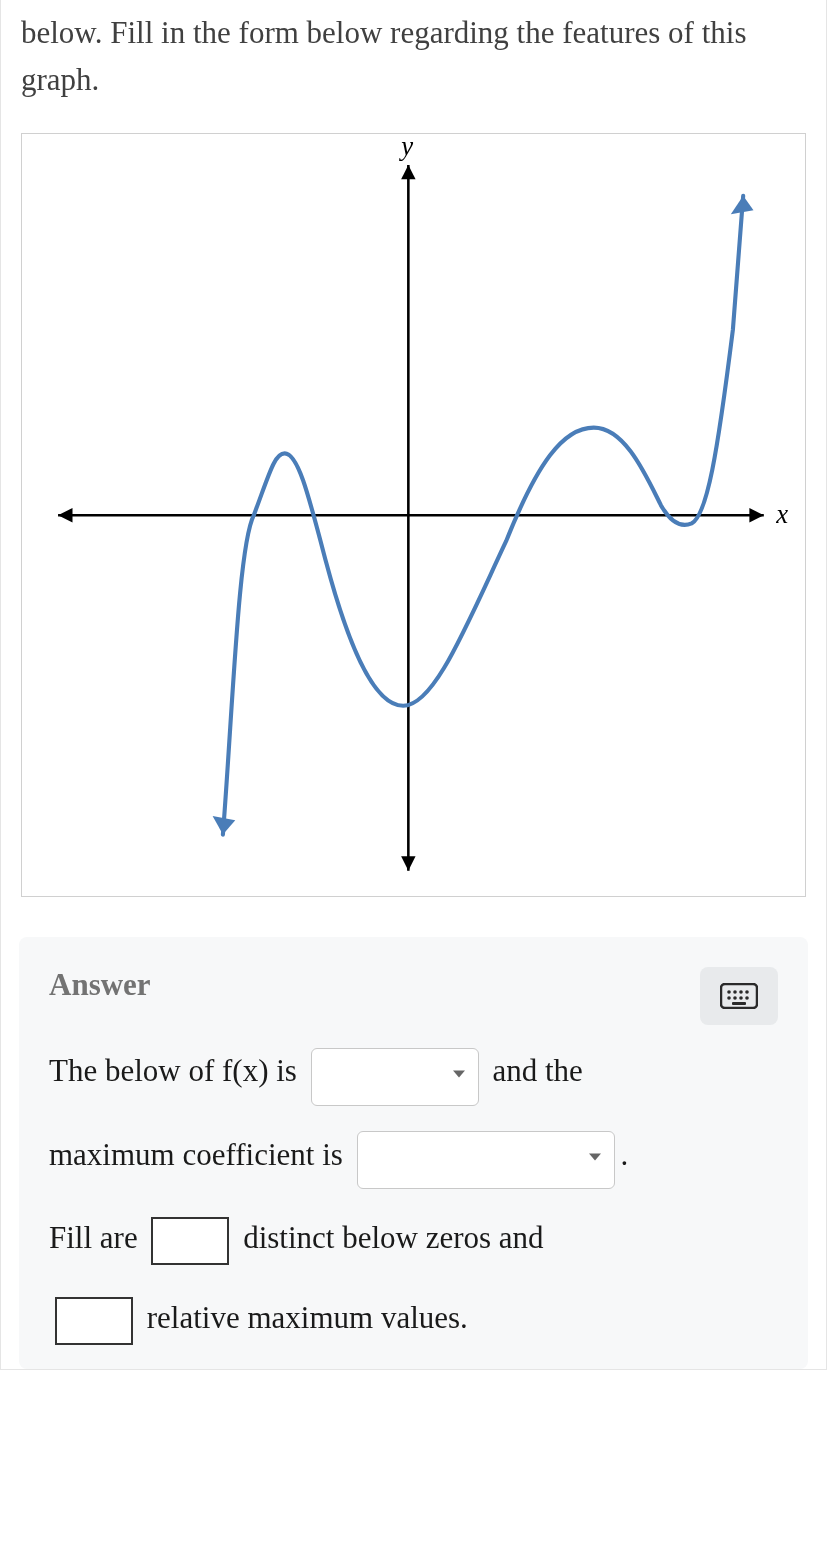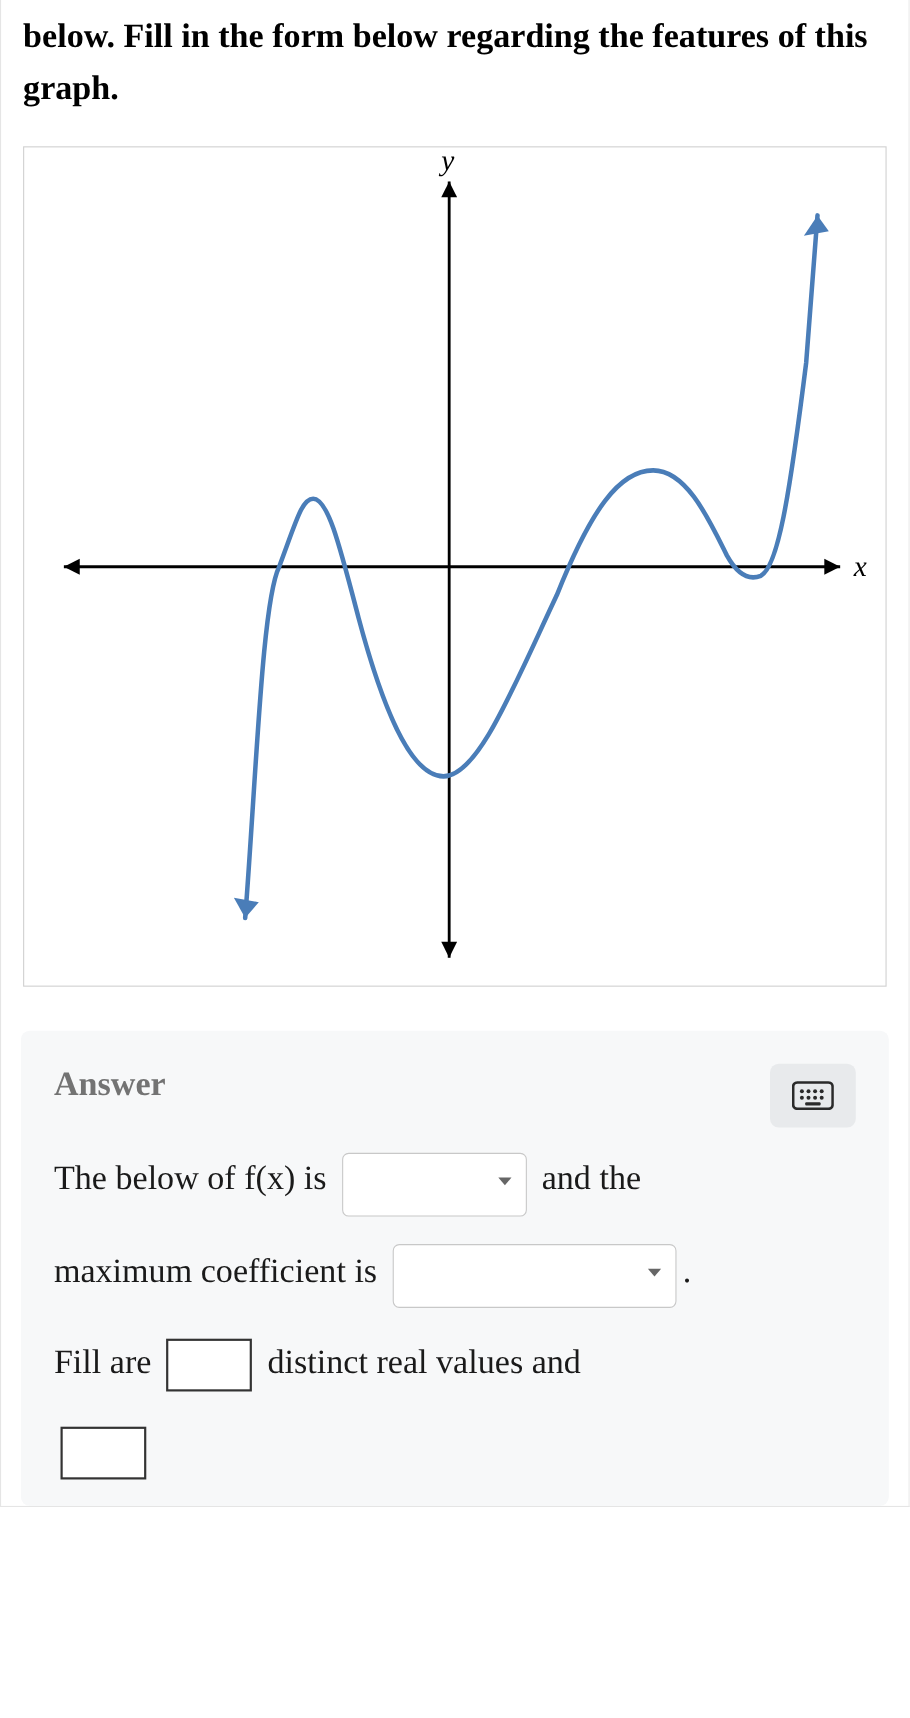--- a/index.html
+++ b/index.html
@@ -11,22 +11,21 @@
     position: relative;
   }
   .container {
     border: 1px solid #e5e5e5;
     border-top: none;
   }
   .question-text {
     font-size: 31px;
     line-height: 1.5;
     padding: 10px 20px 30px 20px;
-    color: #000000;
-    font-weight: bold;
+    color: #404040;
   }
   .graph-wrapper {
     margin: 0 20px 40px 20px;
     border: 1px solid #d0d0d0;
     background: #fff;
     padding: 0;
   }
   .graph-svg {
     display: block;
     width: 100%;
@@ -176,18 +175,18 @@
           <rect x="12" y="19" width="14" height="3" rx="1" fill="#2a2a2a"></rect>
         </svg>
       </button>
     </div>
 
     <div class="answer-body">
       <span>The below of f(x) is </span><span class="select-wrap"><select class="inline-select select-1"><option></option></select></span><span> and the</span>
       <br>
       <span>maximum coefficient is </span><span class="select-wrap"><select class="inline-select select-2"><option></option></select></span><span>.</span>
       <br>
-      <span>Fill are </span><input class="inline-input" type="text" style=""><span> distinct real values and</span>
+      <span>Fill are </span><input class="inline-input" type="text" style=""><span> distinct below zeros and</span>
       <br>
-      <input class="inline-input" type="text" style="">
+      <input class="inline-input" type="text" style=""><span> relative maximum values.</span>
     </div>
   </div>
 </div>
 
 </body></html>

